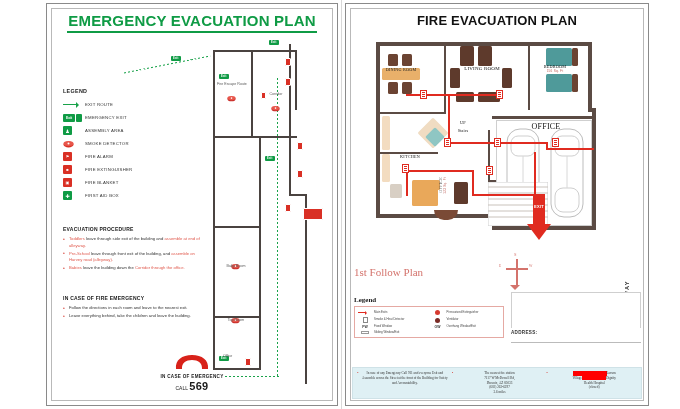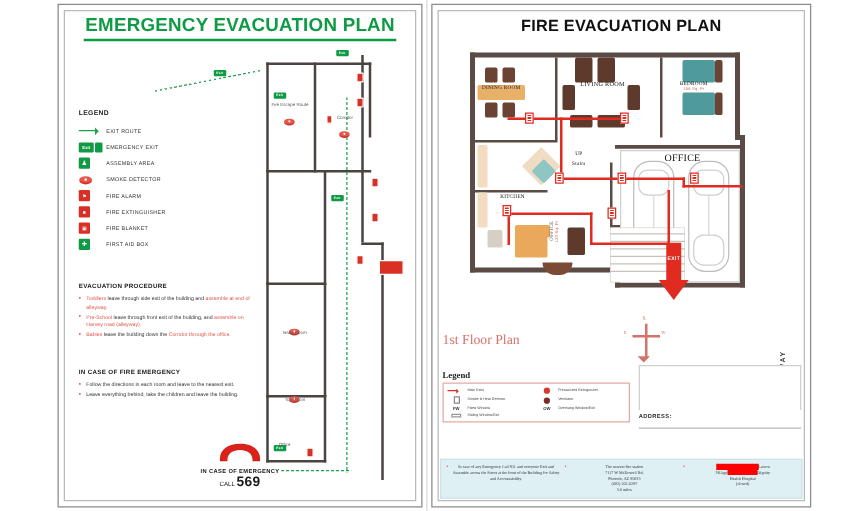--- a/index.html
+++ b/index.html
@@ -436,21 +436,21 @@
       <div class="sensor" style="left:26px; top:130px;"></div>
       <div class="sensor" style="left:110px; top:132px;"></div>
       <div class="sensor" style="left:118px; top:104px;"></div>
 
       <svg style="position:absolute; left:150px; top:160px;" width="26" height="46" viewBox="0 0 26 46">
         <path d="M7 0 h12 v30 h6 L13 46 L1 30 h6 Z" fill="#e02b20"></path>
       </svg>
       <div style="position:absolute; left:152px; top:170px; width:22px; text-align:center; font-size:4px; color:#fff; font-weight:bold; letter-spacing:.3px;">EXIT</div>
     </div>
 
-    <div class="floorplan-cap">1st Floor Plan</div>
+    <div class="floorplan-cap">1st Follow Plan</div>
 
     <div class="compass">
       <div style="position:absolute; left:16px; top:0; font-size:4.5px;">S</div>
       <div style="position:absolute; left:18px; top:7px; width:1.5px; height:28px; background:#d4736c;"></div>
       <div style="position:absolute; left:8px; top:16px; width:22px; height:1.5px; background:#d4736c;"></div>
       <div style="position:absolute; left:1px; top:12px; font-size:3.6px;">E</div>
       <div style="position:absolute; left:31px; top:12px; font-size:3.6px;">W</div>
       <div style="position:absolute; left:12px; top:33px; border:5px solid transparent; border-top-color:#d4736c; border-bottom:0;"></div>
       <div style="position:absolute; left:15px; top:40px; font-size:6px;">N</div>
     </div>

